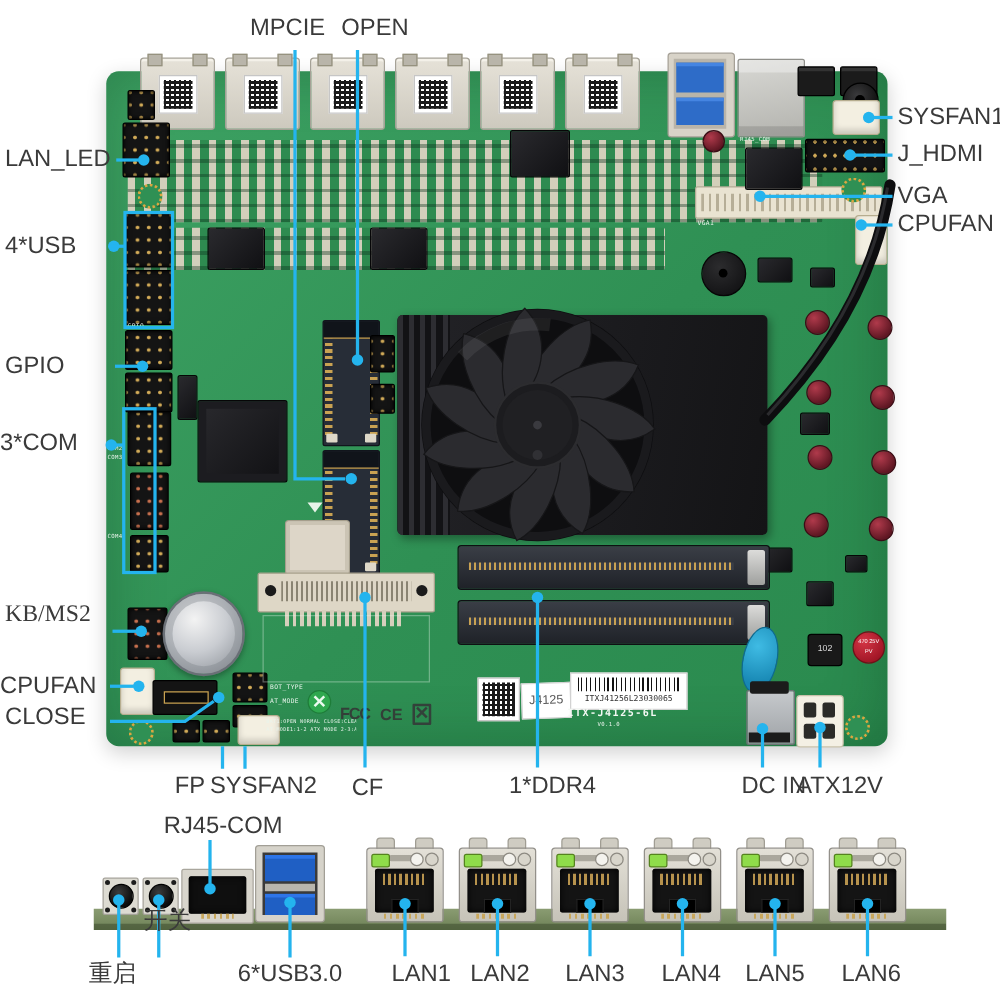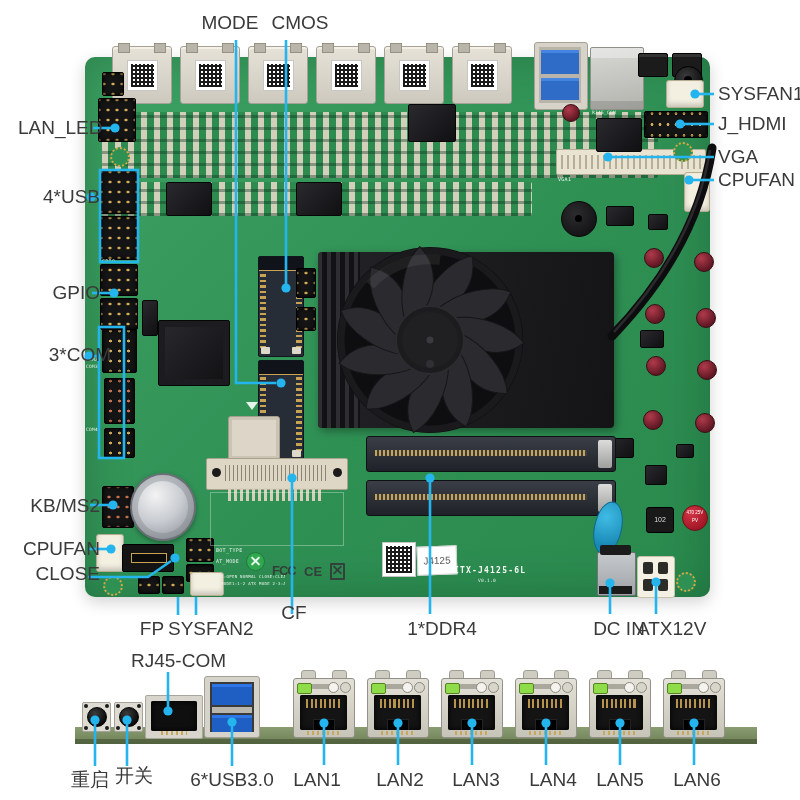--- a/index.html
+++ b/index.html
@@ -1,19 +1,19 @@
 <!DOCTYPE html>
 <html><head>
 <meta charset="utf-8">
 <style>
   html,body{margin:0;padding:0;background:#fff;font-family:"Liberation Sans",sans-serif;}
   .stage{position:relative;width:800px;height:800px;background:#fff;overflow:hidden;}
   .abs{position:absolute;}
   .lbl{position:absolute;font-size:19px;color:#3a3a3a;line-height:22px;white-space:nowrap;font-family:"Liberation Sans",sans-serif;}
-  .ctr{text-align:center;}.rt{text-align:right;margin-left:14px;}
+  .ctr{text-align:center;}.rt{text-align:left;}
   .board{position:absolute;left:85px;top:57px;width:625px;height:540px;border-radius:10px;
     background:linear-gradient(135deg,#3da263 0%,#2f9054 55%,#2a8a4e 100%);
     box-shadow:0 5px 16px rgba(0,0,0,.18), inset 0 0 46px rgba(0,42,18,.28);}
   .xfmr{position:absolute;background-color:#2e8b50;
     background-image:repeating-linear-gradient(0deg,rgba(10,45,25,.38) 0 3px,rgba(0,0,0,0) 3px 12px),
                      repeating-linear-gradient(90deg,#d9d2bf 0 6px,rgba(0,0,0,0) 6px 13px);
     border-radius:2px;opacity:.96;}
   .hdr{position:absolute;background-color:#141414;
     background-image:radial-gradient(circle,#d2ab58 1.2px,rgba(0,0,0,0) 1.7px);
     background-size:9px 10px;background-position:center;
@@ -260,20 +260,24 @@
       <div class="pins"></div>
       <div class="clip"></div>
     </div>
   <div class="ddr" style="top:480px;">
       <div class="pins"></div>
       <div class="clip"></div>
     </div>
 
   <div class="qr" style="left:382px;top:542px;width:32px;height:33px;"></div>
   <div class="abs" style="left:417px;top:546px;width:38px;height:27px;background:#fff;border:1px solid #d2d2d2;transform:rotate(-2deg);text-align:center;line-height:27px;font-size:10px;color:#555;font-family:'Liberation Sans',sans-serif;">J4125</div>
+  <div class="abs" style="left:456px;top:538px;width:92px;height:28px;background:#fff;border:1px solid #d2d2d2;">
+    <div class="abs" style="left:5px;top:3px;right:5px;height:11px;background:repeating-linear-gradient(90deg,#111 0 1px,rgba(0,0,0,0) 1px 3px,#111 3px 4px,rgba(0,0,0,0) 4px 7px);"></div>
+    <div class="abs" style="left:0;right:0;top:16px;text-align:center;font-size:6.5px;color:#333;font-family:'DejaVu Sans Mono',monospace;">ITXJ41256L23030065</div>
+  </div>
   <div class="silk" style="left:454px;top:566px;font-size:8px;font-weight:bold;letter-spacing:1.2px;color:#f4f9f4;">ITX-J4125-6L</div>
   <div class="silk" style="left:478px;top:578px;font-size:4.5px;">V0.1.0</div>
 
   <div class="abs" style="left:594px;top:501px;width:26px;height:52px;border-radius:50%;background:radial-gradient(circle at 35% 30%,#3fbbe4,#1787b3 75%);border:1px solid #0e6a90;transform:rotate(12deg);"></div>
   <div class="abs" style="left:646px;top:507px;width:26px;height:24px;background:#191919;border:1px solid #000;border-radius:3px;text-align:center;line-height:24px;font-size:7px;color:#ddd;font-family:'Liberation Sans',sans-serif;">102</div>
   <div class="abs" style="left:682px;top:505px;width:26px;height:26px;border-radius:50%;background:radial-gradient(circle at 35% 30%,#d43545,#a01525 75%);border:1px solid #701018;text-align:center;font-size:4.5px;color:#fff;line-height:8px;padding-top:3px;box-sizing:border-box;font-family:'Liberation Sans',sans-serif;">470 25V PV</div>
   <div class="abs" style="left:597px;top:552px;width:37px;height:42px;background:linear-gradient(#c6c9cc,#9fa3a7);border:1px solid #6f7377;border-radius:2px;">
     <div class="abs" style="left:2px;top:-8px;width:31px;height:10px;background:#1b1b1b;border-radius:2px;"></div>
     <div class="abs" style="left:1px;bottom:1px;width:33px;height:8px;background:#1b1b1b;"></div>
   </div>
@@ -526,47 +530,47 @@
           <circle cx="620" cy="723" r="4.6" fill="#24b4ee" stroke="none"></circle>
           <polyline points="620,723 620,765"></polyline>
         </g>
       <g>
           <circle cx="694" cy="723" r="4.6" fill="#24b4ee" stroke="none"></circle>
           <polyline points="694,723 694,765"></polyline>
         </g>
     </g>
   </svg>
 
-  <div class="lbl ctr" style="left:196px;top:12px;width:68px;">MODE</div>
-  <div class="lbl ctr" style="left:268px;top:12px;width:64px;">CMOS</div>
+  <div class="lbl ctr" style="left:196px;top:12px;width:68px;">MPCIE</div>
+  <div class="lbl ctr" style="left:268px;top:12px;width:64px;">OPEN</div>
 
   <div class="lbl" style="left:718px;top:83px;">SYSFAN1</div>
   <div class="lbl" style="left:718px;top:113px;">J_HDMI</div>
   <div class="lbl" style="left:718px;top:146px;">VGA</div>
   <div class="lbl" style="left:718px;top:169px;text-align:center;">CPUFAN</div>
 
   <div class="lbl rt" style="left:4px;top:117px;width:82px;">LAN_LED</div>
   <div class="lbl rt" style="left:4px;top:186px;width:82px;">4*USB</div>
   <div class="lbl rt" style="left:4px;top:282px;width:82px;">GPIO</div>
-  <div class="lbl rt" style="left:15px;top:344px;width:82px;">3*COM</div>
-  <div class="lbl rt" style="left:4px;top:495px;width:82px;">KB/MS2</div>
+  <div class="lbl rt" style="left:0;top:344px;width:82px;">3*COM</div>
+  <div class="lbl rt" style="left:4px;top:481px;width:82px;font-family:Liberation Serif, serif;">KB/MS2</div>
   <div class="lbl rt" style="left:0px;top:538px;width:86px;">CPUFAN</div>
   <div class="lbl rt" style="left:4px;top:563px;width:82px;">CLOSE</div>
 
   <div class="lbl ctr" style="left:135px;top:618px;width:34px;">FP</div>
   <div class="lbl ctr" style="left:168px;top:618px;width:74px;">SYSFAN2</div>
-  <div class="lbl ctr" style="left:272px;top:602px;width:44px;">CF</div>
+  <div class="lbl ctr" style="left:272px;top:620px;width:44px;">CF</div>
   <div class="lbl ctr" style="left:404px;top:618px;width:76px;">1*DDR4</div>
   <div class="lbl ctr" style="left:585px;top:618px;width:68px;">DC IN</div>
   <div class="lbl ctr" style="left:637px;top:618px;width:68px;">ATX12V</div>
 
   <div class="lbl ctr" style="left:131px;top:650px;width:76px;">RJ45-COM</div>
   <div class="lbl ctr" style="left:67px;top:769px;width:46px;">重启</div>
-  <div class="lbl ctr" style="left:111px;top:765px;width:46px;">开关</div>
+  <div class="lbl ctr" style="left:111px;top:726px;width:46px;">开关</div>
   <div class="lbl ctr" style="left:189px;top:769px;width:86px;">6*USB3.0</div>
-  <div class="lbl ctr" style="left:282px;top:769px;width:70px;">LAN1</div>
+  <div class="lbl ctr" style="left:302px;top:769px;width:70px;">LAN1</div>
   <div class="lbl ctr" style="left:365px;top:769px;width:70px;">LAN2</div>
   <div class="lbl ctr" style="left:441px;top:769px;width:70px;">LAN3</div>
   <div class="lbl ctr" style="left:518px;top:769px;width:70px;">LAN4</div>
   <div class="lbl ctr" style="left:585px;top:769px;width:70px;">LAN5</div>
   <div class="lbl ctr" style="left:662px;top:769px;width:70px;">LAN6</div>
 
 </div>
 
 </body></html>

